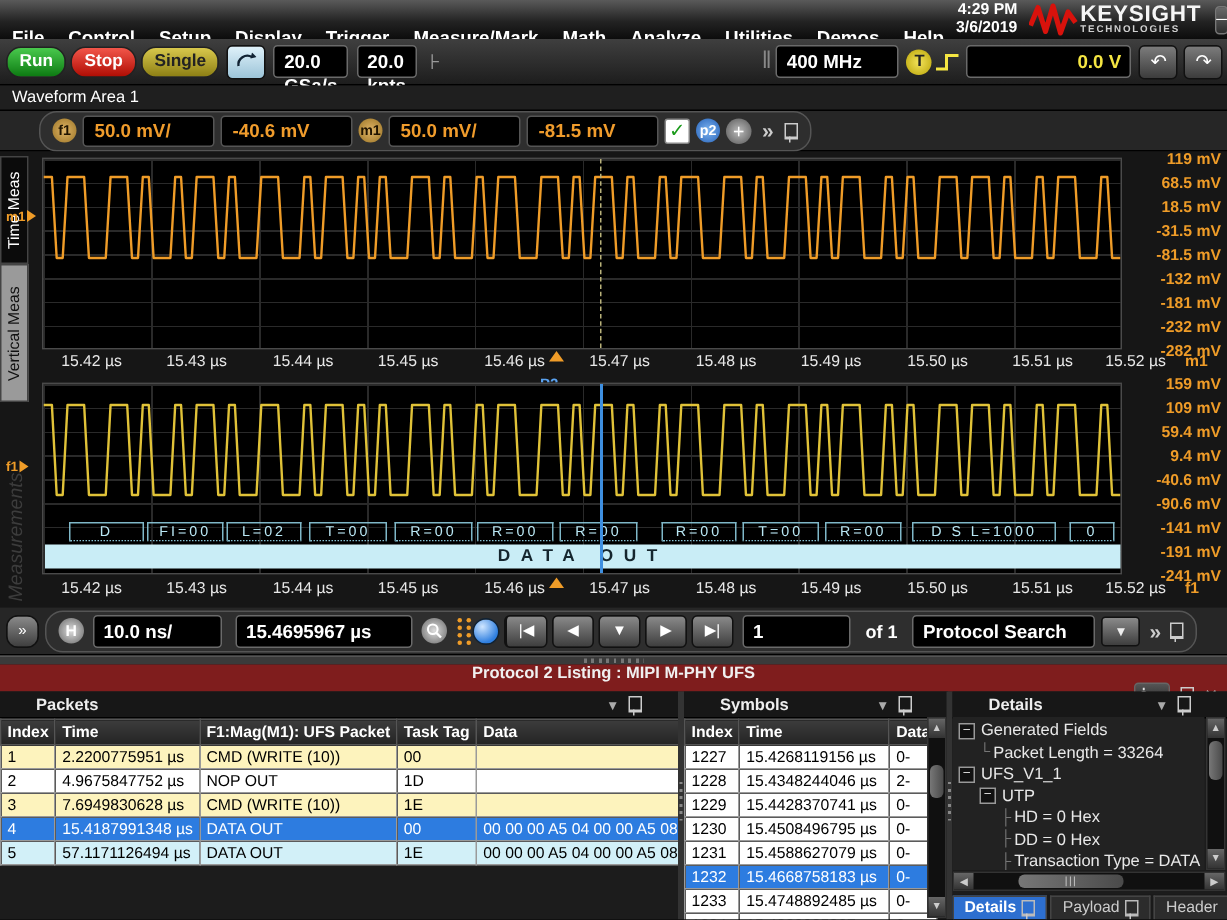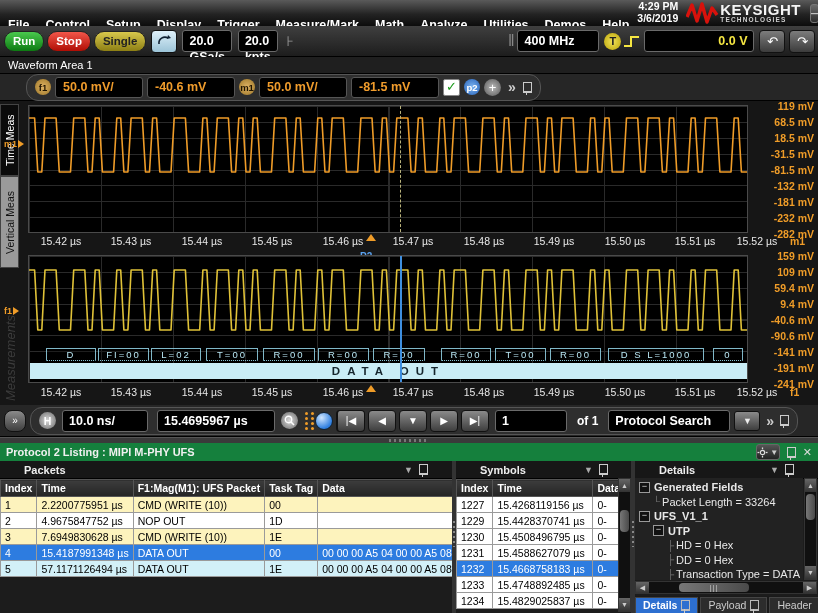--- a/index.html
+++ b/index.html
@@ -109,22 +109,22 @@
   .dots3 i{width:3px;height:3px;border-radius:50%;background:#ef9c28;box-shadow:6px 0 0 #ef9c28;}
   .ofl{color:#fff;font-size:12px;font-weight:bold;margin:0 4px;}
   .ddbtn{width:24px;height:18px;border-radius:3px;background:linear-gradient(#8a8a8a,#3e3e3e);
     border:1px solid #111;color:#eee;font-size:9px;display:flex;align-items:center;justify-content:center;margin-left:-2px;}
 
   #splitter{left:0;top:437px;width:818px;height:6px;background:#3a3a3a;border-top:1px solid #555;border-bottom:1px solid #222;}
   #splitter .grip{width:40px;height:3px;margin:1px auto;background:repeating-linear-gradient(to right,#777 0 2px,transparent 2px 5px);}
 
   
   #proto{left:0;top:443px;width:818px;height:170px;background:#1c1c1c;color:#ddd;}
-  #proto-title{position:absolute;left:0;top:0;width:818px;height:18px;background:#15803d;display:flex;
-    align-items:center;padding:0 6px;box-sizing:border-box;font-size:11px;font-weight:bold;color:#f0f0f0;}
+  #proto-title{position:absolute;left:0;top:0;width:818px;height:18px;background:#7f1d1d;display:flex;
+    align-items:center;padding:0 6px;box-sizing:border-box;font-size:11px;font-weight:bold;color:#f0f0f0;flex-direction:column;}
   #proto-icons{margin-left:auto;display:flex;align-items:center;gap:7px;}
   .gearbtn{width:22px;height:14px;border-radius:3px;background:linear-gradient(#555,#222);
     border:1px solid #666;display:flex;align-items:center;justify-content:center;gap:2px;color:#ccc;font-size:8px;}
   .xicon{color:#ddd;font-size:11px;font-weight:bold;}
   .col{position:absolute;top:18px;height:152px;box-sizing:border-box;background:#1c1c1c;overflow:hidden;}
   .sechdr{height:17px;background:#171717;border-bottom:1px solid #000;display:flex;align-items:center;
     padding:0 24px;font-size:11px;font-weight:bold;color:#eee;}
   .sechdr .right{margin-left:auto;display:flex;align-items:center;gap:6px;color:#aaa;font-size:9px;}
   table{border-collapse:collapse;table-layout:fixed;font-size:10.5px;}
   th{background:linear-gradient(#3c3c3c,#242424);color:#fff;font-weight:bold;text-align:left;
@@ -144,21 +144,21 @@
   .sb-h .sb-btn{width:13px;height:100%;}
   .sb-h .sb-thumb{height:9px;width:70px;display:flex;align-items:center;justify-content:center;color:#ccc;font-size:7px;letter-spacing:1px;}
 
   
   #tree{position:absolute;left:0;top:17px;width:168px;height:102px;background:#222;overflow:hidden;
     font-size:11px;color:#e8e8e8;padding:2px 0 0 4px;box-sizing:border-box;}
   .trow2{display:flex;align-items:center;height:14.5px;white-space:nowrap;}
   .expbox{width:9px;height:9px;border:1px solid #999;background:#111;color:#ddd;font-size:9px;line-height:7px;
     text-align:center;margin-right:4px;flex:0 0 auto;}
   .tline{color:#777;margin-right:2px;font-size:10px;}
-  .bold{font-weight:bold;}
+  .bold{font-weight:normal;}
   #dtabs{position:absolute;left:0;top:135px;width:183px;height:17px;display:flex;align-items:center;background:#1a1a1a;
     font-size:10.5px;}
   .dtab{height:15px;display:flex;align-items:center;gap:4px;padding:0 7px;border:1px solid #444;border-bottom:none;
     background:#2c2c2c;color:#ccc;margin-right:2px;}
   .dtab.sel{background:#2d6fd0;color:#fff;font-weight:bold;}
   .dtab .pin{border-color:#bbb;}
 </style>
 </head>
 <body>
 
@@ -481,20 +481,25 @@
           <th>Index</th>
               <th>Time</th>
           <th>Data</th>
         </tr>
         <tr class="row-w">
               <td>1227</td>
               <td>15.4268119156 µs</td>
               <td>0-</td>
             </tr>
         <tr class="row-w">
+              <td>1228</td>
+              <td>15.4348244046 µs</td>
+              <td>2-</td>
+            </tr>
+        <tr class="row-w">
               <td>1229</td>
               <td>15.4428370741 µs</td>
               <td>0-</td>
             </tr>
         <tr class="row-w">
               <td>1230</td>
               <td>15.4508496795 µs</td>
               <td>0-</td>
             </tr>
         <tr class="row-w">

